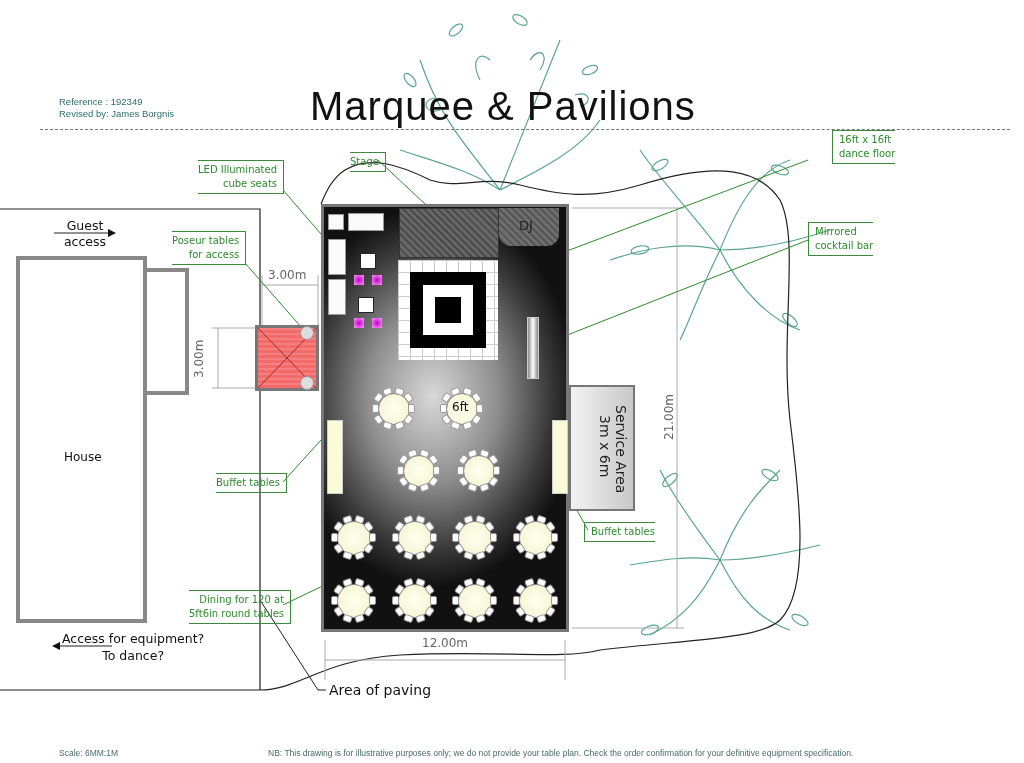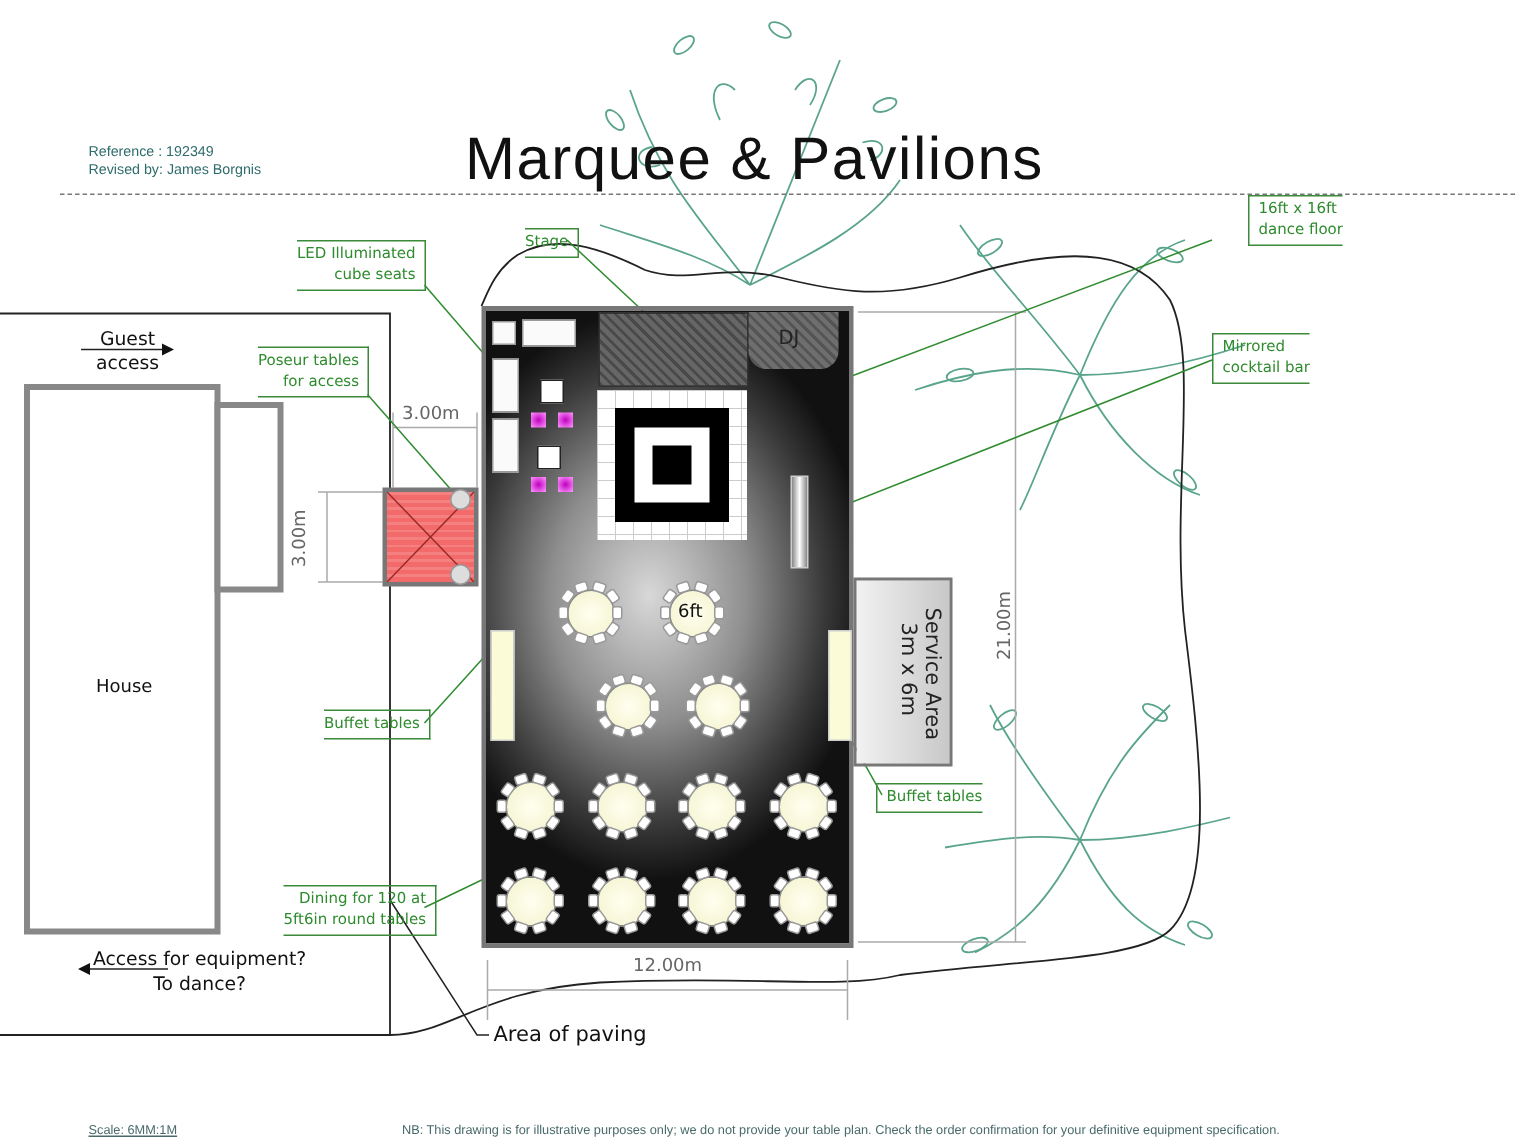--- a/index.html
+++ b/index.html
@@ -311,14 +311,14 @@
   <div>Mirrored</div>
   <div>cocktail bar</div>
 </div>
 <div class="abs callout bracket-r" style="left:216px;top:473px;">Buffet tables</div>
 <div class="abs callout bracket-l" style="left:584px;top:522px;">Buffet tables</div>
 <div class="abs callout bracket-r" style="left:189px;top:590px;">
   <div>Dining for 120 at</div>
   <div>5ft6in round tables</div>
 </div>
 
-<div class="abs footer" style="left:59px;top:748px;text-decoration:underline;">Scale: 6MM:1M</div>
+<div class="abs footer" style="left:59px;top:748px;">Scale: 6MM:1M</div>
 <div class="abs footer" style="left:268px;top:748px;">NB: This drawing is for illustrative purposes only; we do not provide your table plan. Check the order confirmation for your definitive equipment specification.</div>
 
 </body></html>

